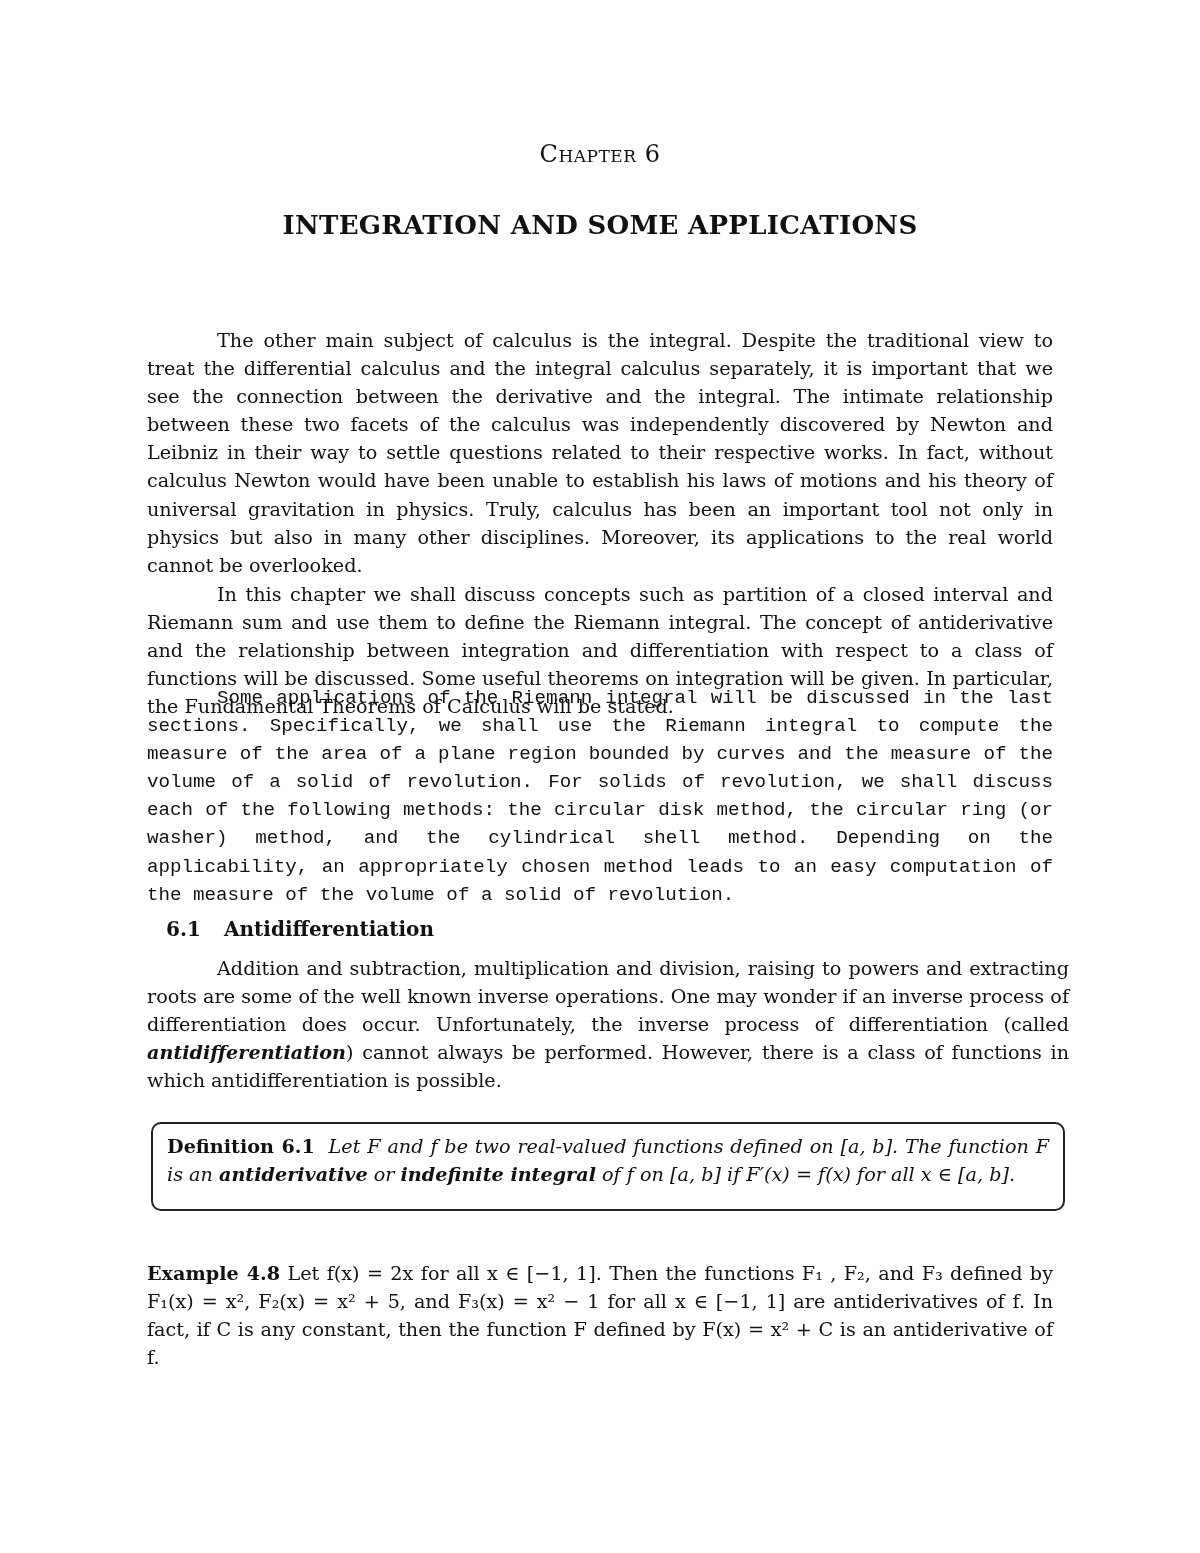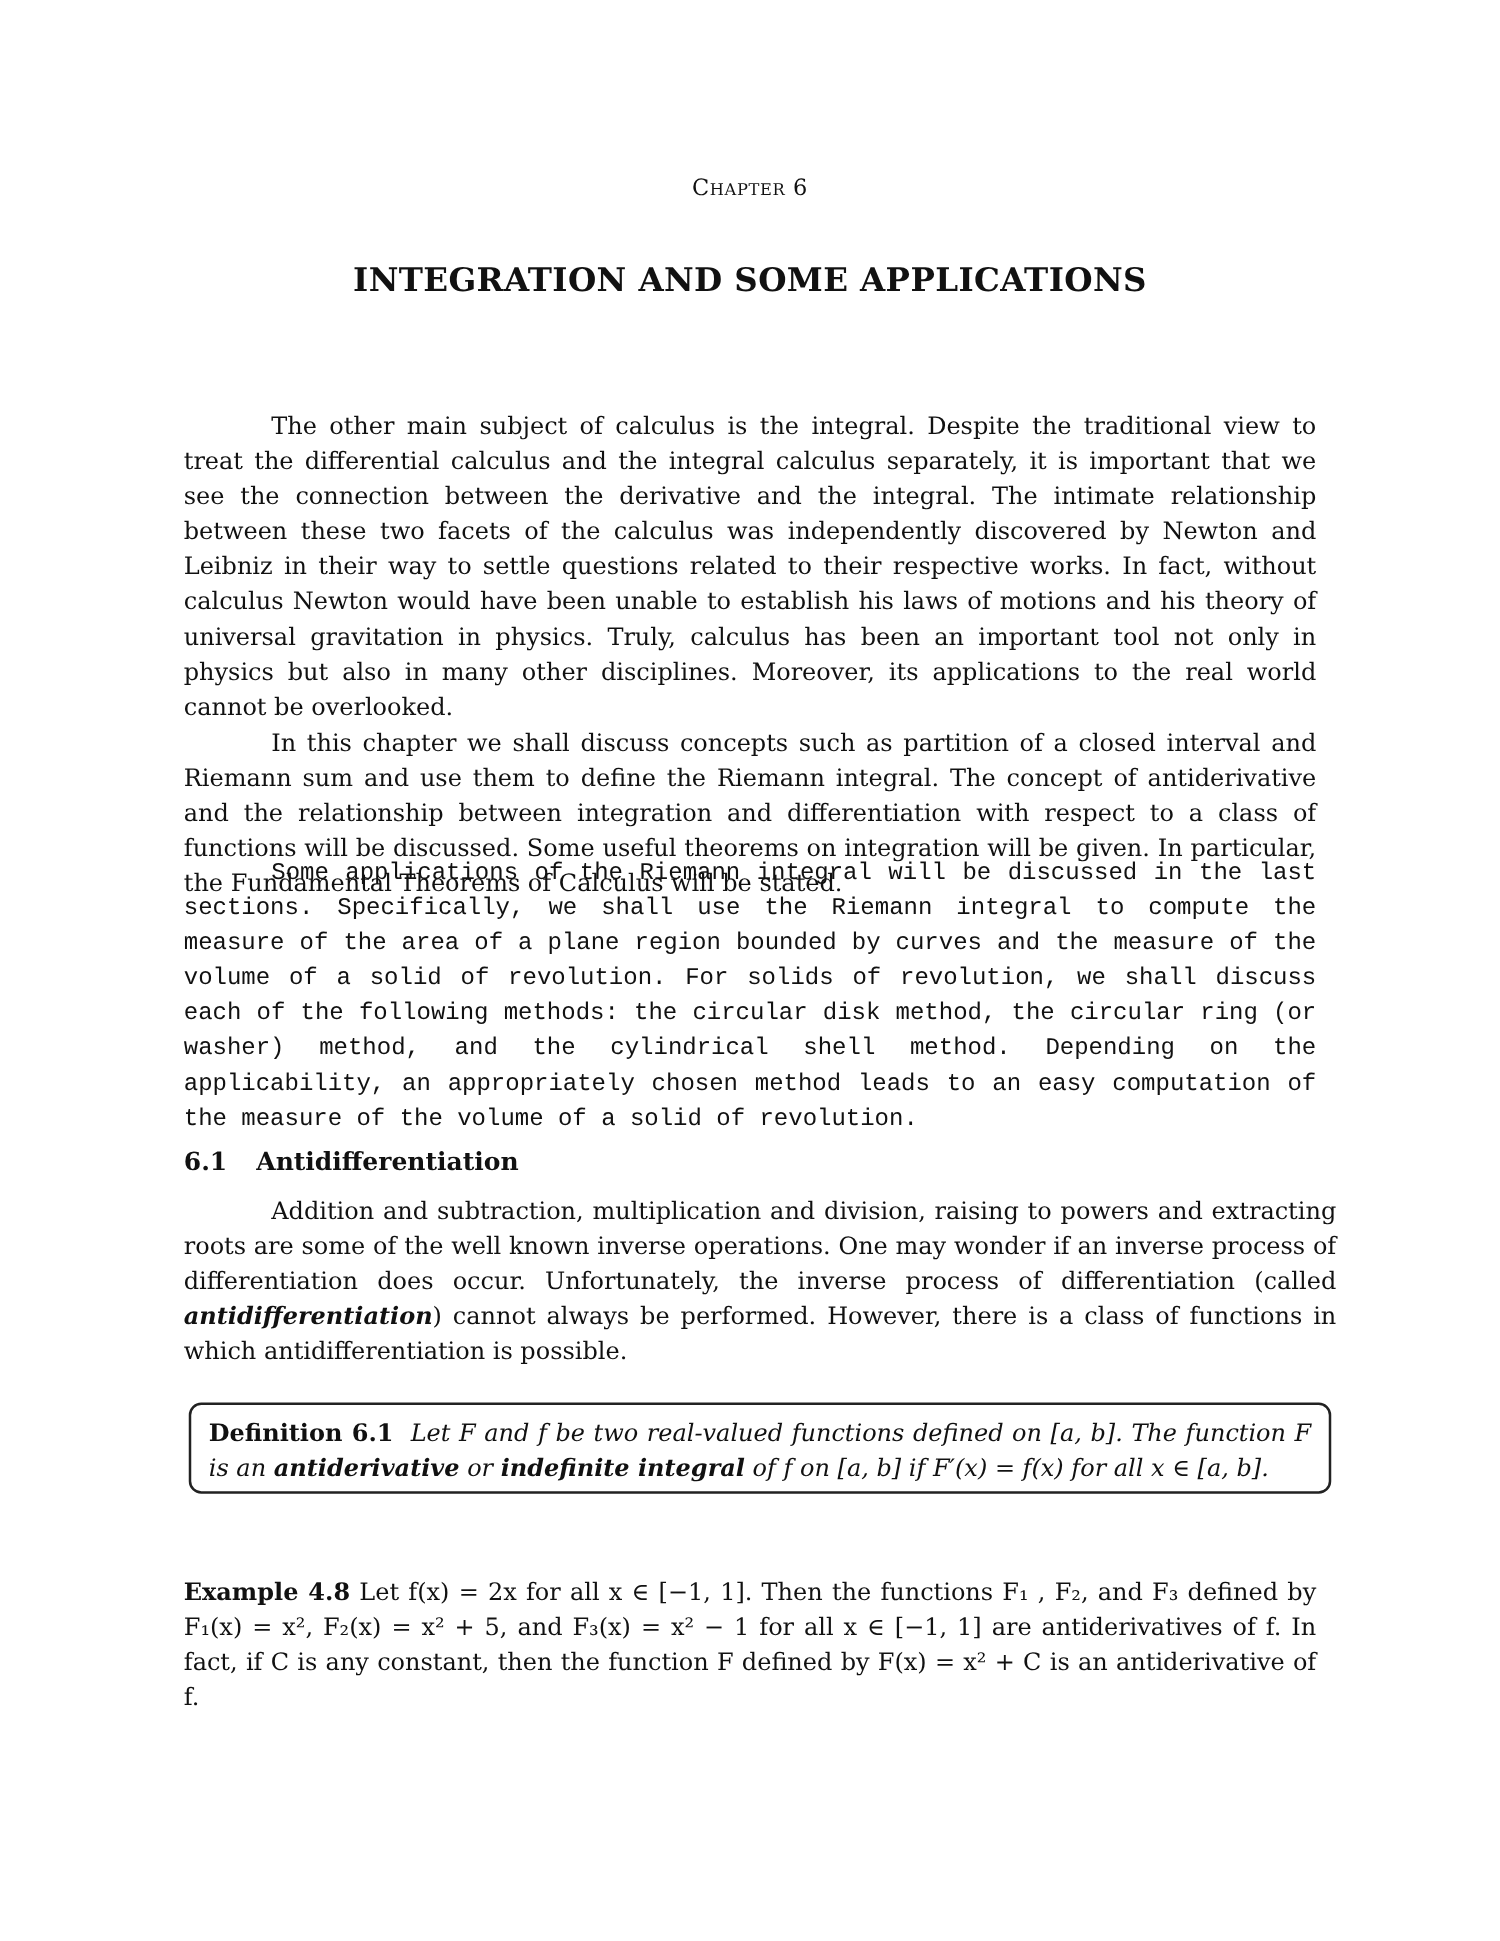--- a/index.html
+++ b/index.html
@@ -1,33 +1,33 @@
 <!DOCTYPE html>
 <html><head>
 <meta charset="utf-8">
 <style>
   html, body { margin: 0; padding: 0; background: #ffffff; }
   body { width: 1200px; height: 1553px; position: relative; overflow: hidden;
          font-family: "DejaVu Serif", "Liberation Serif", serif; color: #111; }
   .page { position: absolute; left: 147px; top: 0; width: 906px; }
   .chapter { position: absolute; left: 0; top: 140px; width: 906px; text-align: center;
-             font-size: 18px; font-variant: small-caps; letter-spacing: 0.5px; }
+             font-size: 24px; font-variant: small-caps; letter-spacing: 0.5px; }
   .title { position: absolute; left: 0; top: 210px; width: 906px; text-align: center;
            font-size: 26px; font-weight: bold; letter-spacing: 0.3px; }
   .para { position: absolute; left: 0; width: 906px; font-size: 19.2px; line-height: 28.1px;
           text-align: justify; margin: 0; }
   .para .indent { display: inline-block; width: 70px; }
   #p1 { top: 303px; margin-top: 24px; }
   #p2 { top: 581px; }
   #p3 { top: 684px; font-family: Liberation Mono, monospace; }
   .section { position: absolute; left: 0; top: 917px; font-size: 20px; font-weight: bold; }
-  .section .num { display: inline-block; width: 58px; }
+  .section .num { display: inline-block; width: 58px; margin-left: 19px; }
   #p4 { top: 955px; width: 922px; }
   .defbox { position: absolute; left: 4px; top: 1122px; width: 882px;
-            border: 2px solid #222; border-radius: 10px; padding: 9px 14px 4px 14px;
+            border: 2px solid #222; border-radius: 10px; padding: 9px 14px 20px 14px;
             font-size: 19.2px; line-height: 28.1px; text-align: justify; }
   .defbox .head { font-weight: bold; font-style: normal; }
   .defbox .body { font-style: italic; }
   .bi { font-weight: bold; font-style: italic; }
   #p5 { top: 1260px; }
   .bold { font-weight: bold; }
 </style>
 </head>
 <body>
 

